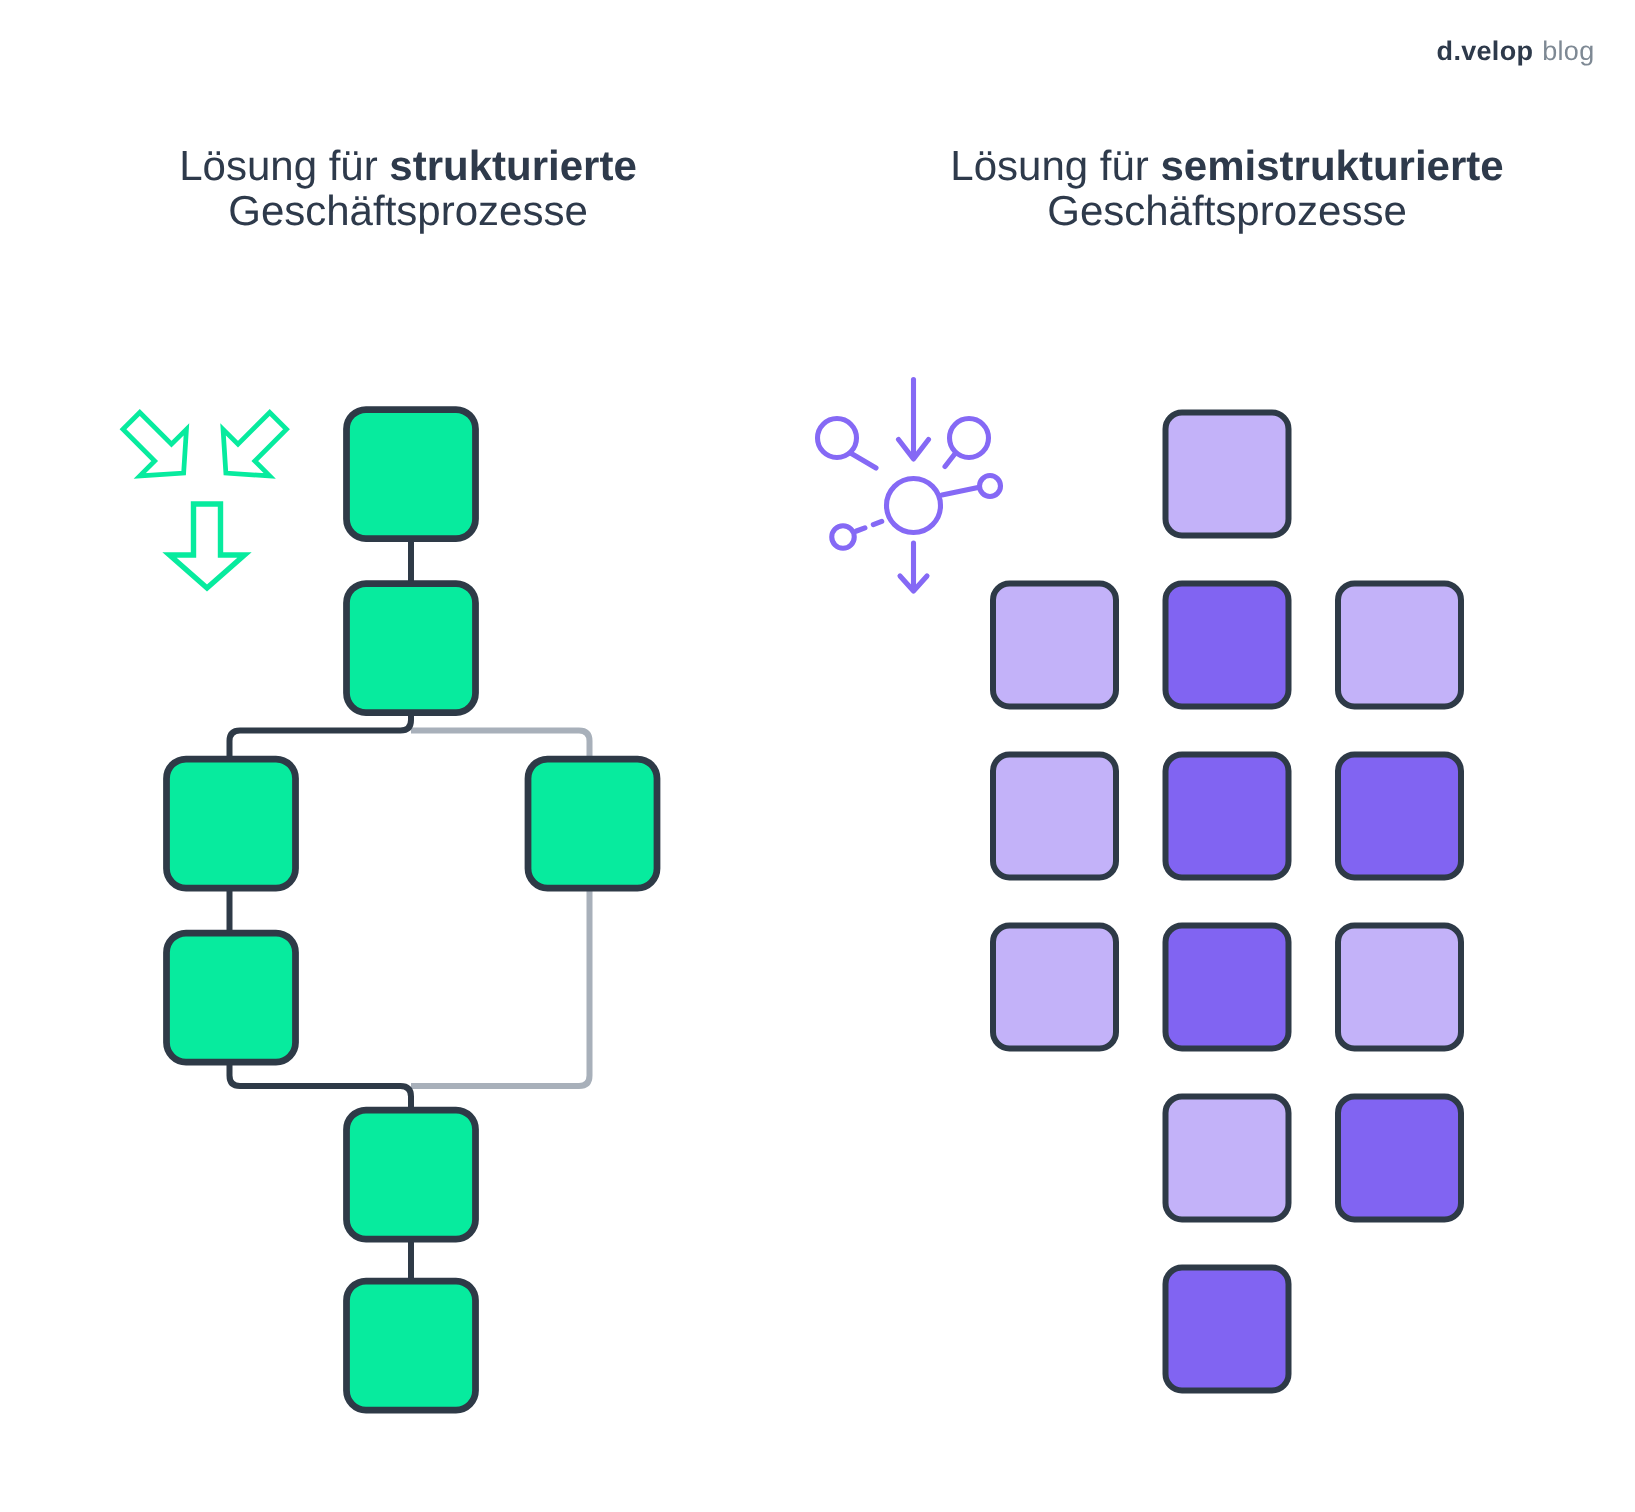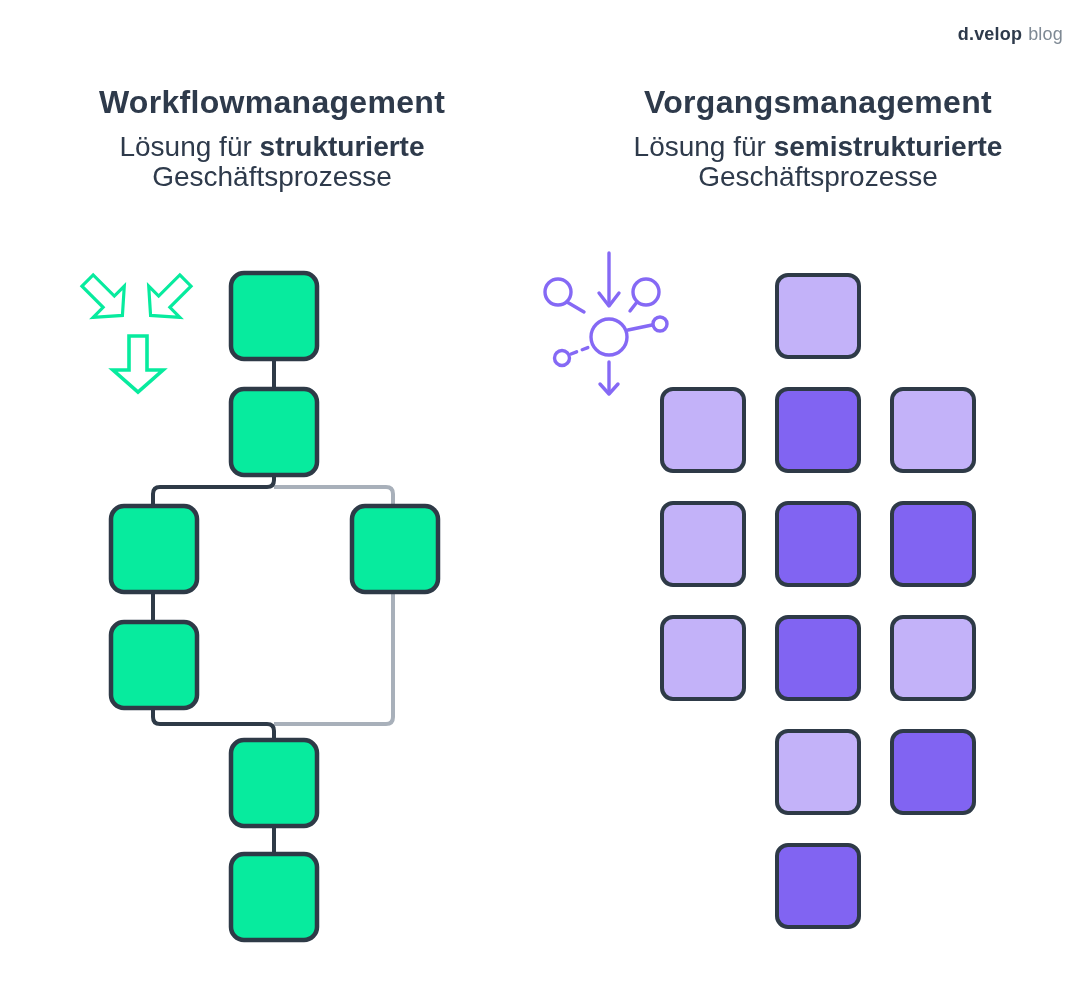--- a/index.html
+++ b/index.html
@@ -52,29 +52,27 @@
   .picon{fill:none;stroke:var(--icon-purple);stroke-width:3.4;stroke-linecap:round;stroke-linejoin:round;}
 </style>
 </head>
 <body>
 
 <div class="logo">
   <span class="brand">d.velop</span><span class="suffix">blog</span>
 </div>
 
 <div class="panel-header left">
-  <div class="title">Workflowmanagement</div>
   <div class="subtitle">
     <span>Lösung für </span><b>strukturierte</b><br>
     <span>Geschäftsprozesse</span>
   </div>
 </div>
 
 <div class="panel-header right">
-  <div class="title">Vorgangsmanagement</div>
   <div class="subtitle">
     <span>Lösung für </span><b>semistrukturierte</b><br>
     <span>Geschäftsprozesse</span>
   </div>
 </div>
 
 <svg class="flow" width="545" height="1008" viewBox="0 0 545 1008">
 
   <path class="edge gray" d="M 274 487 L 386 487 Q 393 487 393 494 L 393 508"></path>
   <path class="edge gray" d="M 393 588 L 393 717 Q 393 724 386 724 L 274 724"></path>

